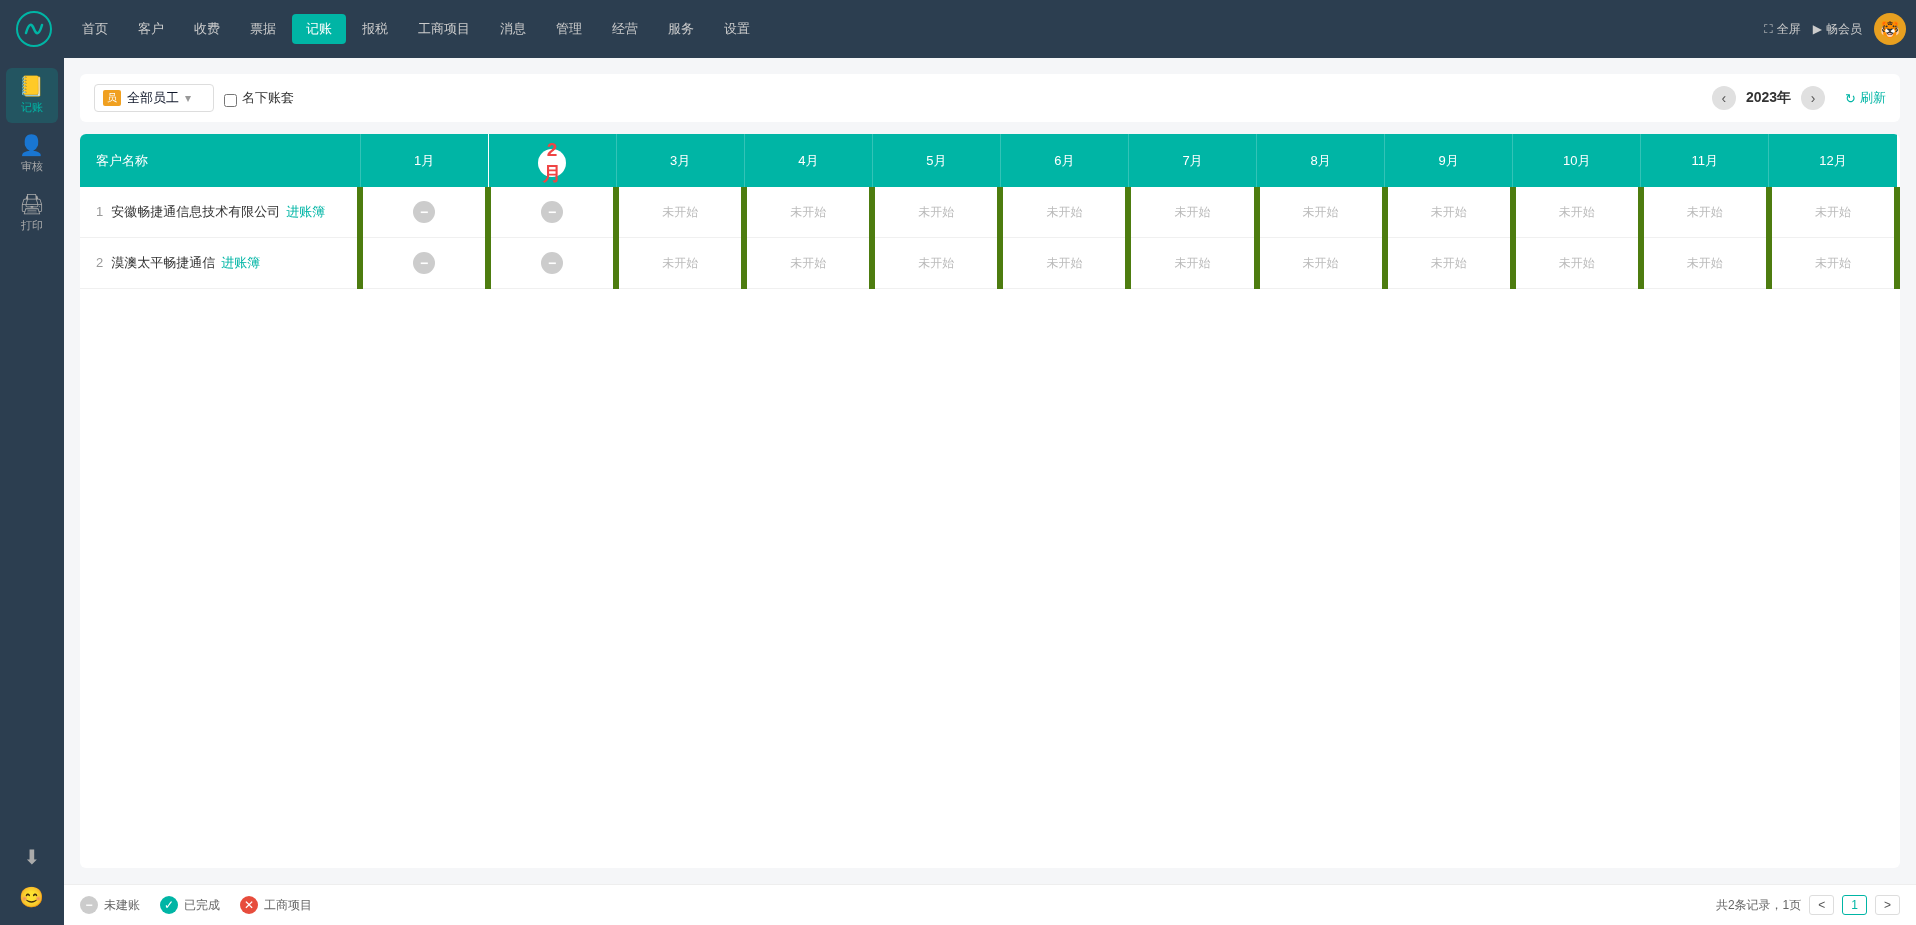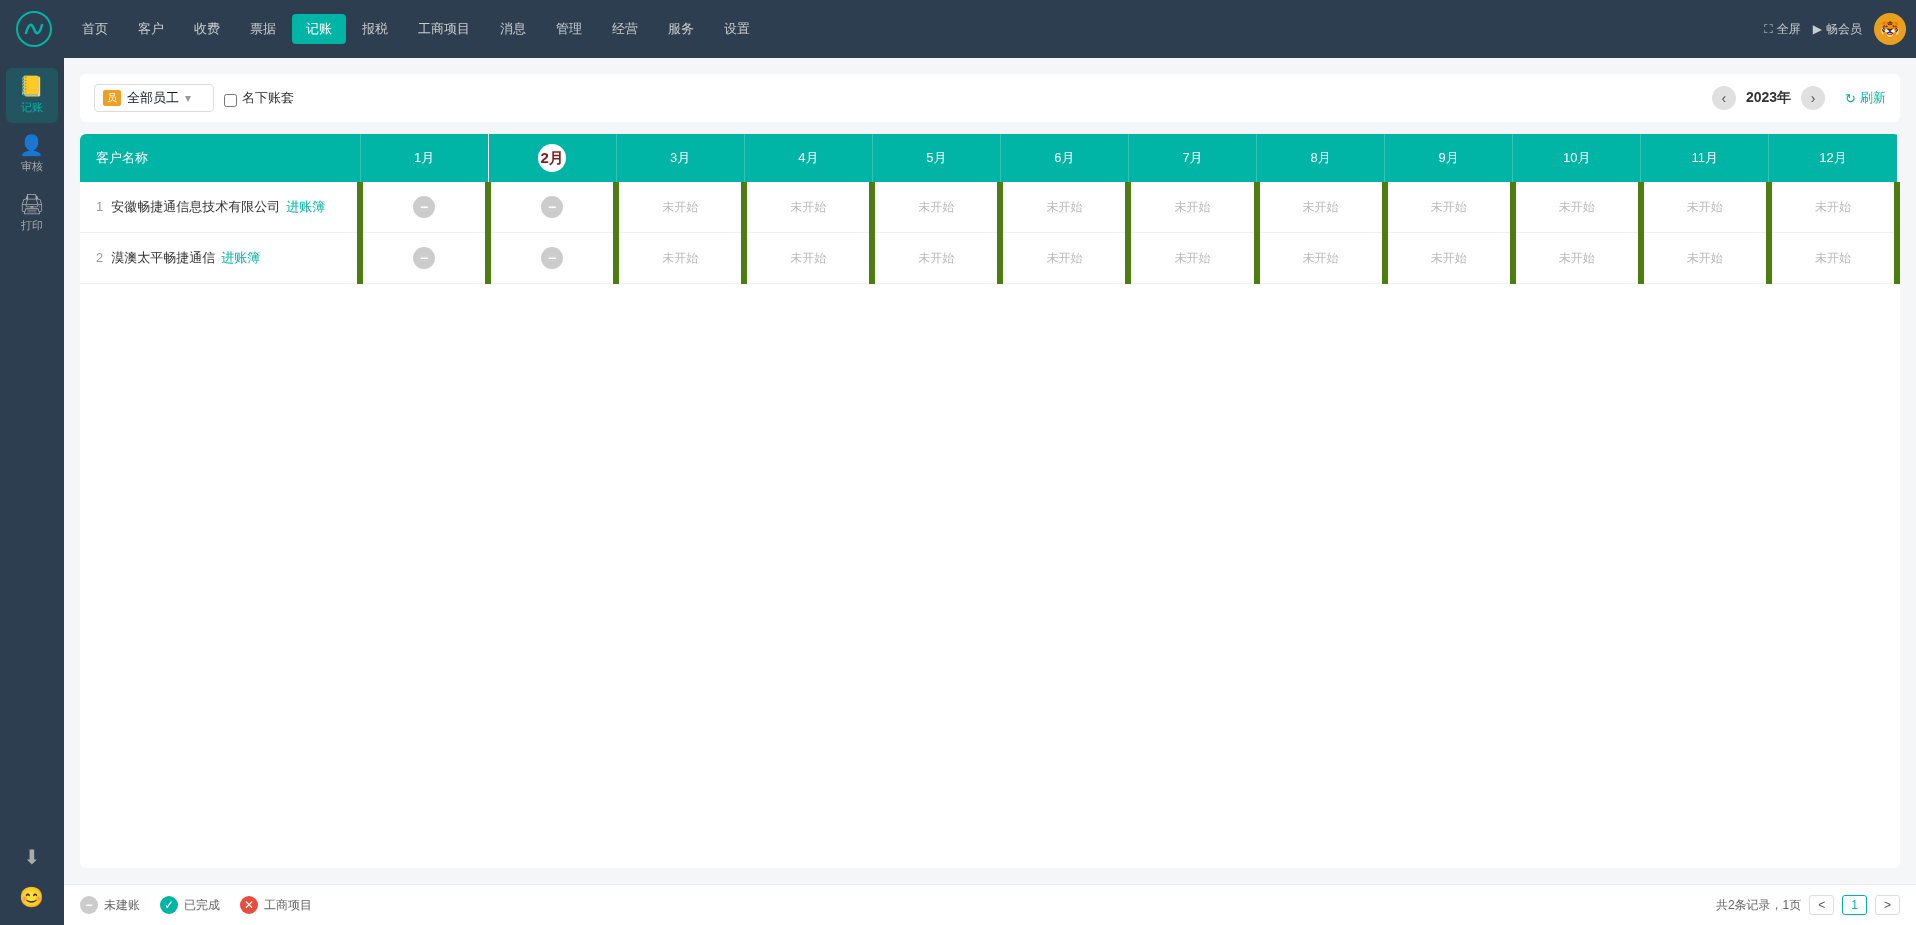--- a/index.html
+++ b/index.html
@@ -264,23 +264,23 @@
       position: relative;
     }
     .month-circle {
       display: inline-flex;
       align-items: center;
       justify-content: center;
       width: 28px;
       height: 28px;
       border-radius: 50%;
       background: #fff;
-      color: #7f1d1d;
+      color: #ef4444;
       font-weight: bold;
-      font-size: 15px;
+      font-size: 19px;
     }
     tbody tr {
       border-bottom: 1px solid #f0f0f0;
     }
     tbody td {
       padding: 14px 8px;
       text-align: center;
       font-size: 13px;
       border-right: 6px solid #4d7c0f;
     }

